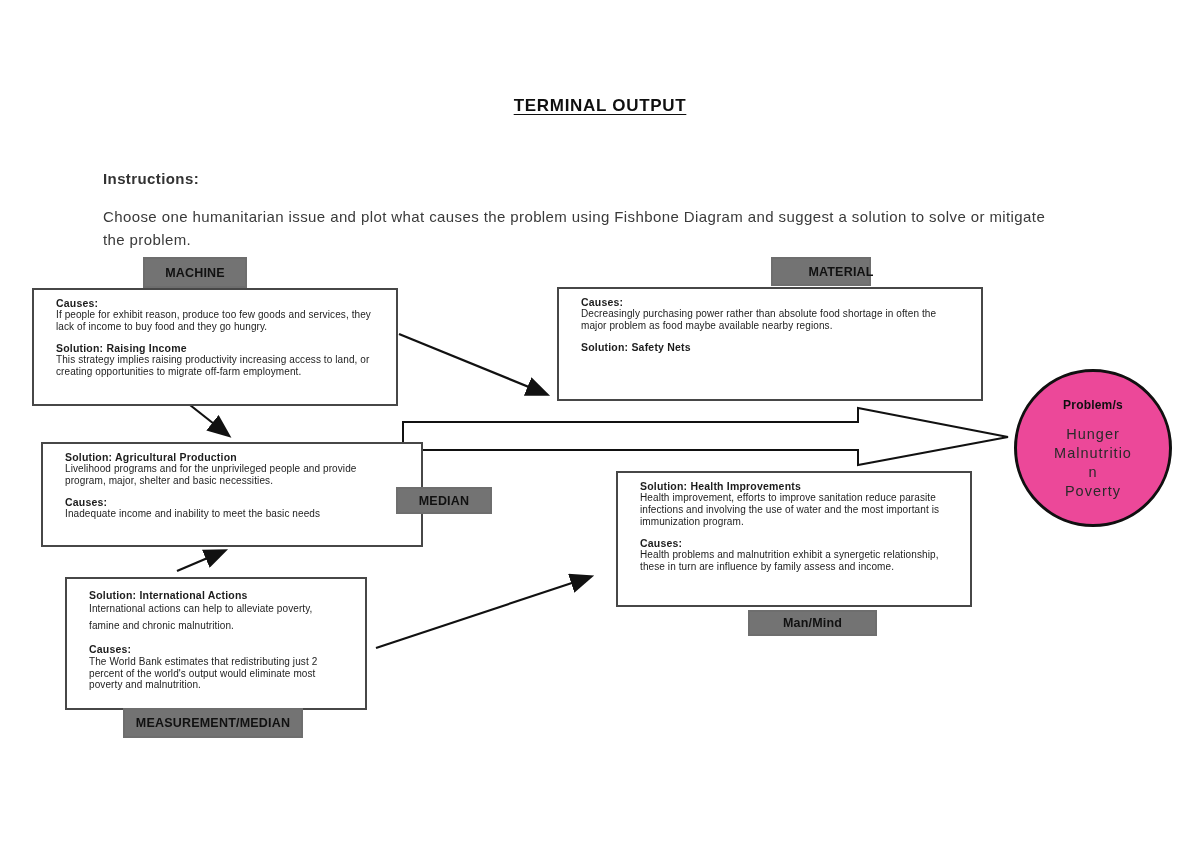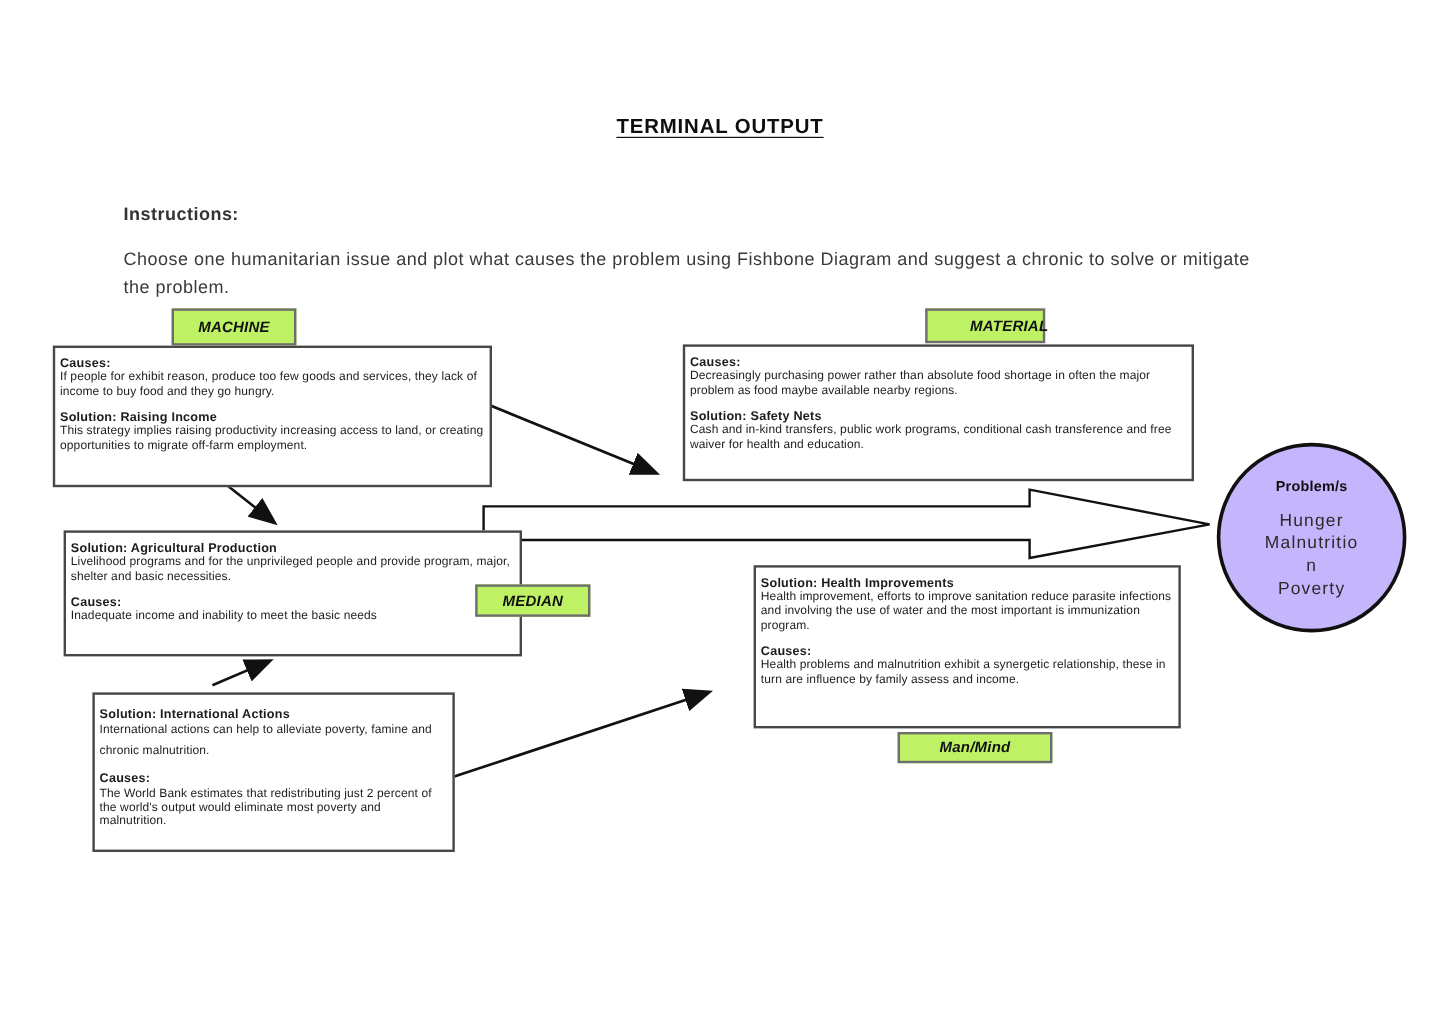--- a/index.html
+++ b/index.html
@@ -18,73 +18,72 @@
   .instr-h {
     position:absolute; left:103px; top:170px;
     font-size:15px; font-weight:bold; letter-spacing:.4px; color:#333;
   }
   .instr-b {
     position:absolute; left:103px; top:206px; width:945px;
     font-size:15px; line-height:1.5; letter-spacing:.4px; color:#3a3a3a;
   }
 
   .lbl {
-    position:absolute; border:2px solid #6e6e6e; background:#bef264; z-index:3;
+    position:absolute; border:2px solid #6e6e6e; background:#737373; z-index:3;
     display:flex; align-items:center; justify-content:center;
     font-weight:bold; font-size:12.5px; color:#111; letter-spacing:.2px;
     text-align:center;
-    font-style:italic;
   }
   #lbl-machine      { left:143px; top:257px; width:104px; height:31px; }
   #lbl-material     { left:771px; top:257px; width:100px; height:29px;padding-left:40px; }
   #lbl-method       { left:396px; top:487px; width:96px;  height:27px; }
   #lbl-man-mind     { left:748px; top:610px; width:129px; height:26px; }
   #lbl-measurement  { left:123px; top:708px; width:180px; height:30px; }
 
   .box {
     position:absolute; border:2px solid #474747; background:#fff; z-index:2;
-    padding:7px 4px; font-size:10px; line-height:1.18; color:#1c1c1c;
-    letter-spacing:.1px; overflow:hidden;margin-left:12px;
+    padding:7px 22px; font-size:10px; line-height:1.18; color:#1c1c1c;
+    letter-spacing:.1px; overflow:hidden;
   }
   .box h4 { font-size:10.5px; font-weight:bold; letter-spacing:.2px; }
   .box p  { margin:0; }
   .mt { margin-top:9px; }
   .loose { line-height:1.65; }
 
   #box-machine       { left:32px;  top:288px; width:366px; height:118px; }
   #box-material      { left:557px; top:287px; width:426px; height:114px; }
   #box-agricultural  { left:41px;  top:442px; width:382px; height:105px; }
   #box-health        { left:616px; top:471px; width:356px; height:136px; }
   #box-international { left:65px;  top:577px; width:302px; height:133px; padding-top:10px; }
 
   .overlay { position:absolute; left:0; top:0; z-index:1; }
 
   .circle {
     position:absolute; left:1014px; top:369px; width:158px; height:158px;
-    border:3px solid #101010; border-radius:50%; background:#c4b5fd; z-index:2;
+    border:3px solid #101010; border-radius:50%; background:#ec4899; z-index:2;
   }
   .circle-inner {
     position:absolute; left:36px; top:26px; width:80px; height:110px;
     overflow:hidden; text-align:center;
   }
   .circle-h { font-size:12px; font-weight:bold; color:#0f0f0f; margin-bottom:13px; letter-spacing:.2px; }
   .circle-line {
     font-size:14.5px; line-height:1.3; letter-spacing:1px; color:#2a2a2a;
     overflow-wrap:anywhere;
   }
 </style>
 </head>
 <body>
 
 <div class="page">
 
   <div class="title">TERMINAL OUTPUT</div>
 
   <div class="instr-h">Instructions:</div>
-  <div class="instr-b">Choose one humanitarian issue and plot what causes the problem using Fishbone Diagram and suggest a chronic to solve or mitigate the problem.</div>
+  <div class="instr-b">Choose one humanitarian issue and plot what causes the problem using Fishbone Diagram and suggest a solution to solve or mitigate the problem.</div>
 
   <svg class="overlay" width="1200" height="848">
     <defs>
       <marker id="ah" markerWidth="11" markerHeight="9" refX="9" refY="4.5" orient="auto">
         <path d="M0,0 L11,4.5 L0,9 z" fill="#111"></path>
       </marker>
     </defs>
     <line x1="399" y1="334" x2="546" y2="394" stroke="#111" stroke-width="2.2" marker-end="url(#ah)"></line>
     <line x1="190" y1="405" x2="228" y2="435" stroke="#111" stroke-width="2.2" marker-end="url(#ah)"></line>
     <line x1="177" y1="571" x2="224" y2="551" stroke="#111" stroke-width="2.2" marker-end="url(#ah)"></line>
@@ -97,33 +96,35 @@
   </div>
   <div class="lbl" id="lbl-material">
     <span>MATERIAL</span>
   </div>
   <div class="lbl" id="lbl-method">
     <span>MEDIAN</span>
   </div>
   <div class="lbl" id="lbl-man-mind">
     <span>Man/Mind</span>
   </div>
+  <div class="lbl" id="lbl-measurement">
+    <span>MEASUREMENT/MEDIAN</span>
+  </div>
 
   <div class="box" id="box-machine">
     <h4>Causes:</h4>
     <p class="mt">If people for exhibit reason, produce too few goods and services, they lack of income to buy food and they go hungry.</p>
     <h4 class="mt">Solution: Raising Income</h4>
     <p class="mt">This strategy implies raising productivity increasing access to land, or creating opportunities to migrate off-farm employment.</p>
   </div>
 
   <div class="box" id="box-material">
     <h4>Causes:</h4>
     <p class="mt">Decreasingly purchasing power rather than absolute food shortage in often the major problem as food maybe available nearby regions.</p>
     <h4 class="mt">Solution: Safety Nets</h4>
-    <p class="mt">Cash and in-kind transfers, public work programs, conditional cash transference and free waiver for health and education.</p>
   </div>
 
   <div class="box" id="box-agricultural">
     <h4>Solution: Agricultural Production</h4>
     <p class="mt">Livelihood programs and for the unprivileged people and provide program, major, shelter and basic necessities.</p>
     <h4 class="mt">Causes:</h4>
     <p class="mt">Inadequate income and inability to meet the basic needs</p>
   </div>
 
   <div class="box" id="box-health">

